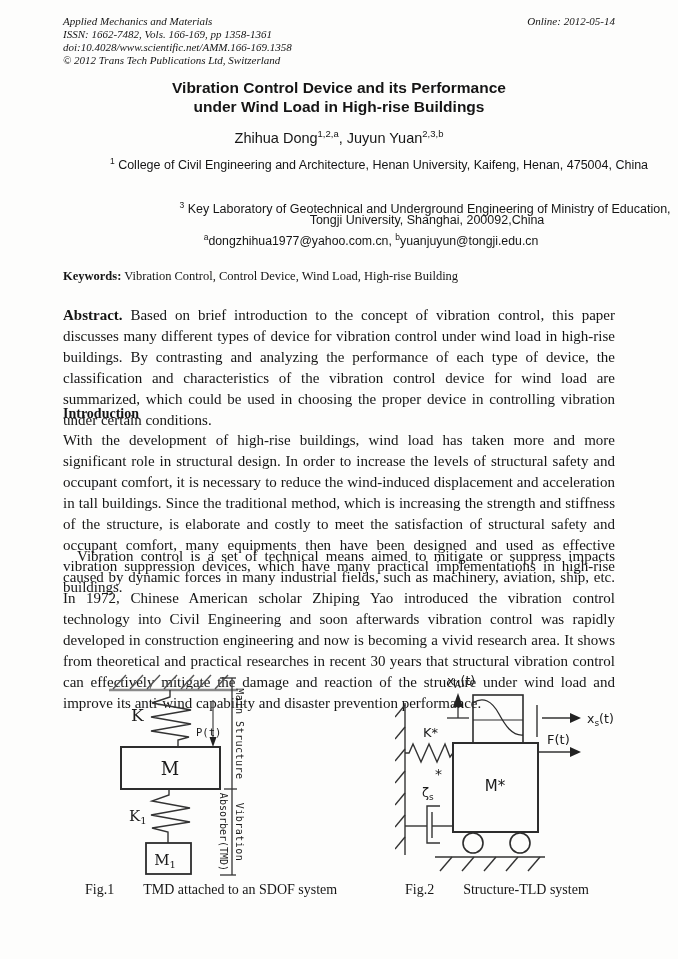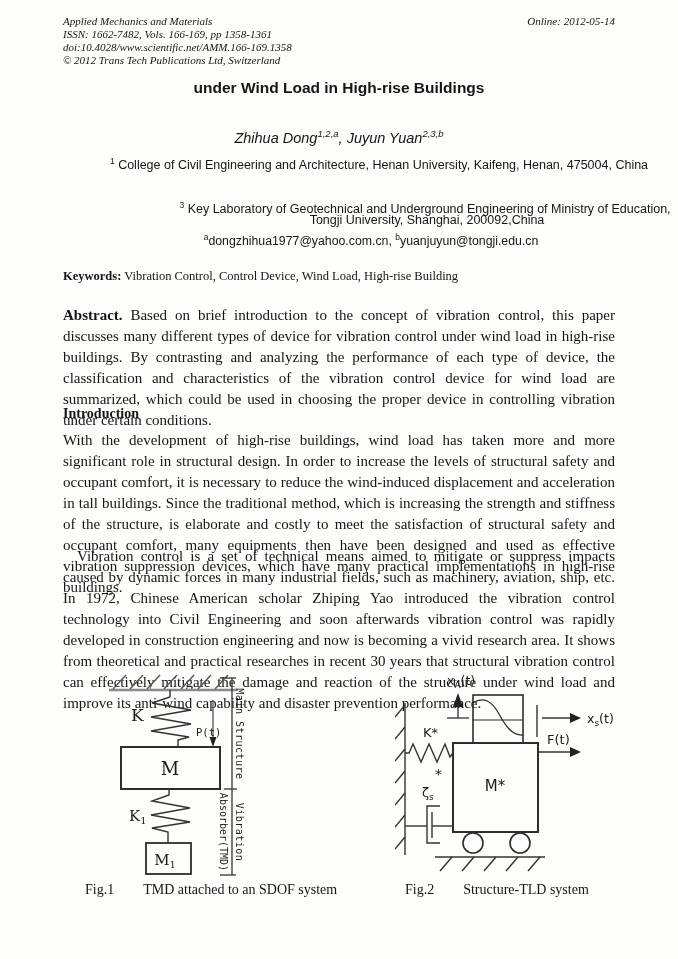--- a/index.html
+++ b/index.html
@@ -13,21 +13,21 @@
 
   
   .hdr-left { top:15px; left:63px; font-style:italic; font-size:11px; line-height:12.9px; white-space:nowrap; }
   .hdr-right { top:15px; right:63px; font-style:italic; font-size:11px; }
 
   
   .title { top:79px; left:0; width:678px; text-align:center;
            font-family:"Liberation Sans", sans-serif; font-weight:bold;
            font-size:15.5px; line-height:18.5px; }
   .authors { top:128px; left:0; width:678px; text-align:center;
-             font-family:"Liberation Sans", sans-serif; font-size:14.5px;font-style:italic; }
+             font-family:"Liberation Sans", sans-serif; font-size:14.5px; }
   .authors sup { font-size:9.5px; }
   .aff { left:0; width:678px; text-align:center;
          font-family:"Liberation Sans", sans-serif; font-size:12.5px;margin-left:40px; }
   .aff sup { font-size:8.5px; }
   .aff1 { top:156px; } .aff2 { top:178px; } .aff3a { top:200px;padding-left:46px; } .aff3b { top:213px;padding-left:48px; }
   .emails { top:232px; left:0; width:678px; text-align:center;
             font-family:"Liberation Sans", sans-serif; font-size:12.3px;padding-left:32px; }
   .emails sup { font-size:8.5px; }
 
   
@@ -59,20 +59,21 @@
 
   <div class="abs hdr-left serif">
     <div>Applied Mechanics and Materials</div>
     <div>ISSN: 1662-7482, Vols. 166-169, pp 1358-1361</div>
     <div>doi:10.4028/www.scientific.net/AMM.166-169.1358</div>
     <div>© 2012 Trans Tech Publications Ltd, Switzerland</div>
   </div>
   <div class="abs hdr-right serif">Online: 2012-05-14</div>
 
   <div class="abs title">
+    <div>Vibration Control Device and its Performance</div>
     <div>under Wind Load in High-rise Buildings</div>
   </div>
 
   <div class="abs authors"><span>Zhihua Dong</span><sup>1,2,a</sup><span>, </span><span>Juyun Yuan</span><sup>2,3,b</sup></div>
 
   <div class="abs aff aff1"><sup>1</sup><span> College of Civil Engineering and Architecture, Henan University, Kaifeng, Henan, 475004, China</span></div>
   <div class="abs aff aff3a"><sup>3</sup><span> Key Laboratory of Geotechnical and Underground Engineering of Ministry of Education,</span></div>
   <div class="abs aff aff3b"><span>Tongji University, Shanghai, 200092,China</span></div>
 
   <div class="abs emails"><sup>a</sup><span>dongzhihua1977@yahoo.com.cn,</span> <sup>b</sup><span>yuanjuyun@tongji.edu.cn</span></div>

